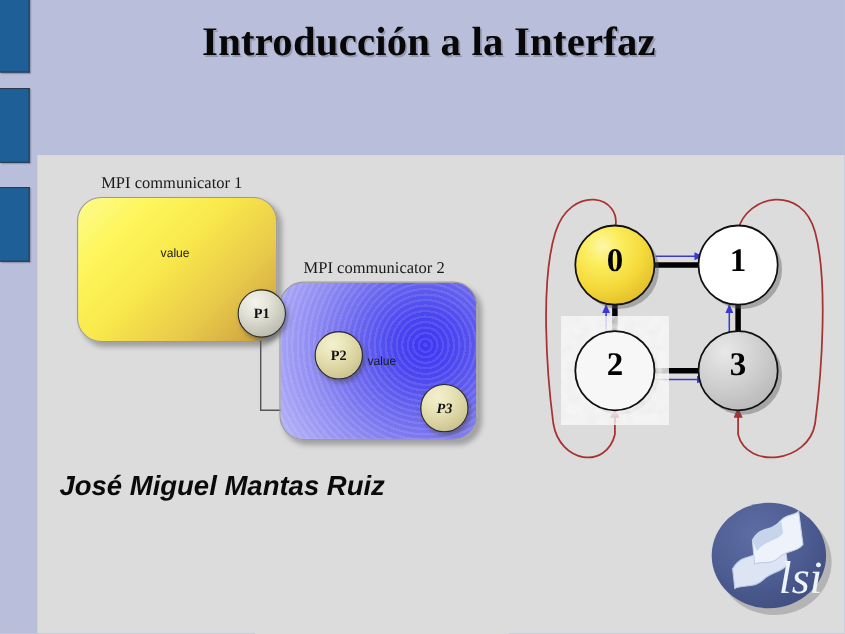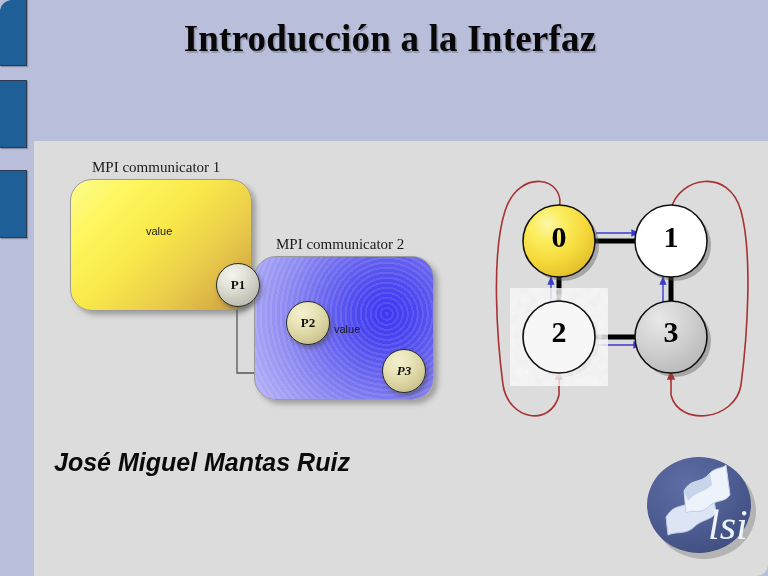--- a/index.html
+++ b/index.html
@@ -11,21 +11,20 @@
     font-family: "Liberation Sans", sans-serif;
     background: #b9bfdb;
     position: relative;
   }
   #slide {
     position: absolute;
     left: 0; top: 0;
     width: 768px; height: 576px;
     background: #b9bfdb;
     overflow: hidden;
-    border-radius: 12px;
   }
   
   .accent-bar {
     position: absolute;
     left: 0;
     width: 26px;
     background: #1d5f96;
     border: 1px solid #2b3a52;
     border-left: none;
     box-shadow: 1px 1px 1px rgba(0,0,0,0.25);
@@ -169,21 +168,20 @@
   
   #author-name {
     position: absolute;
     left: 20px; top: 287px;
     font-family: "Liberation Sans", sans-serif;
     font-style: italic;
     font-weight: bold;
     font-size: 25px;
     color: #0a0a0a;
     white-space: nowrap;
-    margin-top: 20px;
   }
   #affiliation {
     position: absolute;
     left: 20px; top: 343px;
     width: 540px;
     text-align: center;
     font-family: "DejaVu Sans", sans-serif;
     font-size: 18px;
     line-height: 1.45;
     color: #111;

